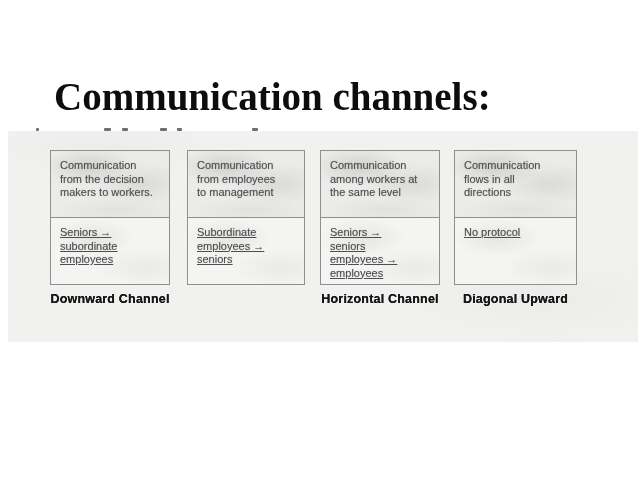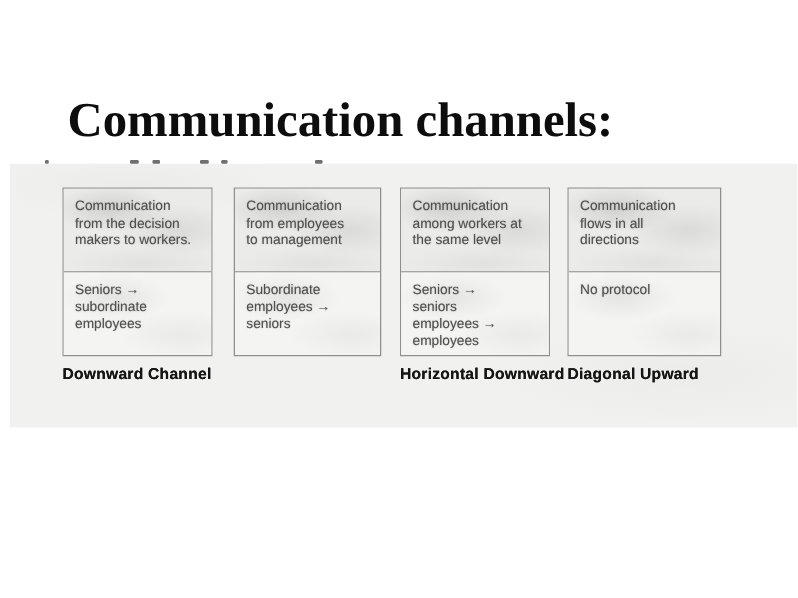--- a/index.html
+++ b/index.html
@@ -74,23 +74,25 @@
       radial-gradient(ellipse 70px 30px at 78% 50%, rgba(160,160,160,0.22), rgba(160,160,160,0) 70%),
       radial-gradient(ellipse 90px 18px at 55% 90%, rgba(170,170,170,0.15), rgba(170,170,170,0) 70%),
       #ebebe9;
   }
   .cell-bottom {
     height: 66px;
     background:
       radial-gradient(ellipse 60px 26px at 35% 30%, rgba(170,170,170,0.20), rgba(170,170,170,0) 72%),
       radial-gradient(ellipse 70px 28px at 80% 75%, rgba(175,175,175,0.15), rgba(175,175,175,0) 70%),
       #f4f4f2;
+    text-decoration: underline;
   }
   .channel-label {
     margin-top: 7px;
+    text-align: center;
     font-weight: 700;
     font-size: 12.5px;
     letter-spacing: 0.2px;
     color: #161616;
     text-shadow: 0 0 0.5px #161616;
     white-space: nowrap;
   }
   
   .channel-0 { left: 42px;  width: 120px; }
   .channel-1 { left: 179px; width: 118px; }
@@ -145,21 +147,21 @@
     <div class="channel channel-2">
       <div class="channel-box">
         <div class="cell cell-top">Communication
 among workers at
 the same level</div>
         <div class="cell cell-bottom">Seniors →
 seniors
 employees →
 employees</div>
       </div>
-      <div class="channel-label">Horizontal Downward</div>
+      <div class="channel-label">Horizontal Channel</div>
     </div>
 
     <div class="channel channel-3">
       <div class="channel-box">
         <div class="cell cell-top">Communication
 flows in all
 directions</div>
         <div class="cell cell-bottom">No protocol</div>
       </div>
       <div class="channel-label">Diagonal Upward</div>

